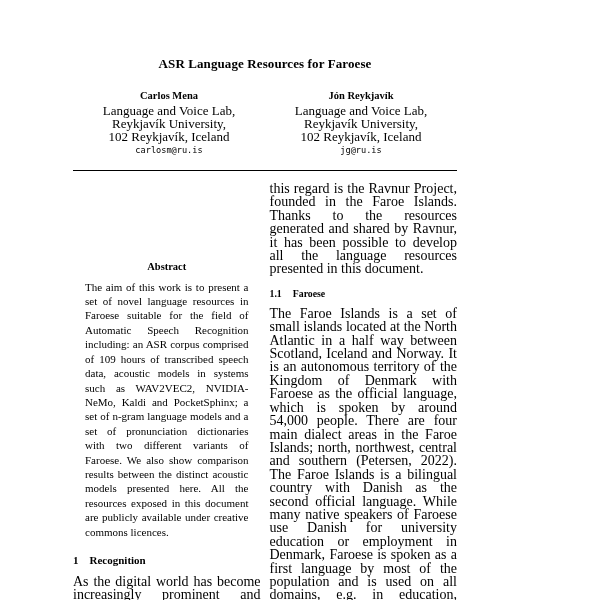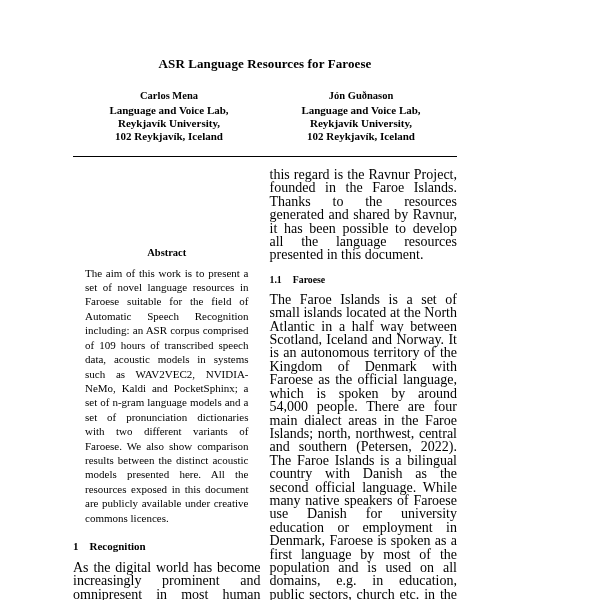--- a/index.html
+++ b/index.html
@@ -22,21 +22,21 @@
     letter-spacing: 0.1px;
   }
   .authors {
     display: flex;
     justify-content: space-between;
     text-align: center;
     align-items: center;
   }
   .author { flex: 1; }
   .author-name { font-weight: bold; font-size: 10.5px; line-height: 14px; margin-bottom: 1px; }
-  .affil { font-size: 11px; line-height: 13px; font-weight: bold; }
+  .affil { font-size: 13px; line-height: 13px; }
   .email {
     font-family: "DejaVu Sans Mono", "Liberation Mono", monospace;
     font-size: 8.6px;
     line-height: 13px;
     margin-top: 1px;
   }
   .header-rule {
     border: none;
     border-top: 1px solid #000;
     margin: 13px 0 11px 0;
@@ -71,28 +71,30 @@
 
   <h1 class="title">ASR Language Resources for Faroese</h1>
 
   <div class="authors">
 
     <div class="author">
       <div class="author-name">Carlos Mena</div>
       <div class="affil">Language and Voice Lab,</div>
       <div class="affil">Reykjavík University,</div>
       <div class="affil">102 Reykjavík, Iceland</div>
+      <div class="email">carlosm@ru.is</div>
     </div>
 
 
     <div class="author">
-      <div class="author-name">Jón Guðnason</div>
+      <div class="author-name">Jón Reykjavík</div>
       <div class="affil">Language and Voice Lab,</div>
       <div class="affil">Reykjavík University,</div>
       <div class="affil">102 Reykjavík, Iceland</div>
+      <div class="email">jg@ru.is</div>
     </div>
 
   </div>
 
   <hr class="header-rule">
 
   <div class="columns">
 
     <div class="col">
       <div class="abstract">

